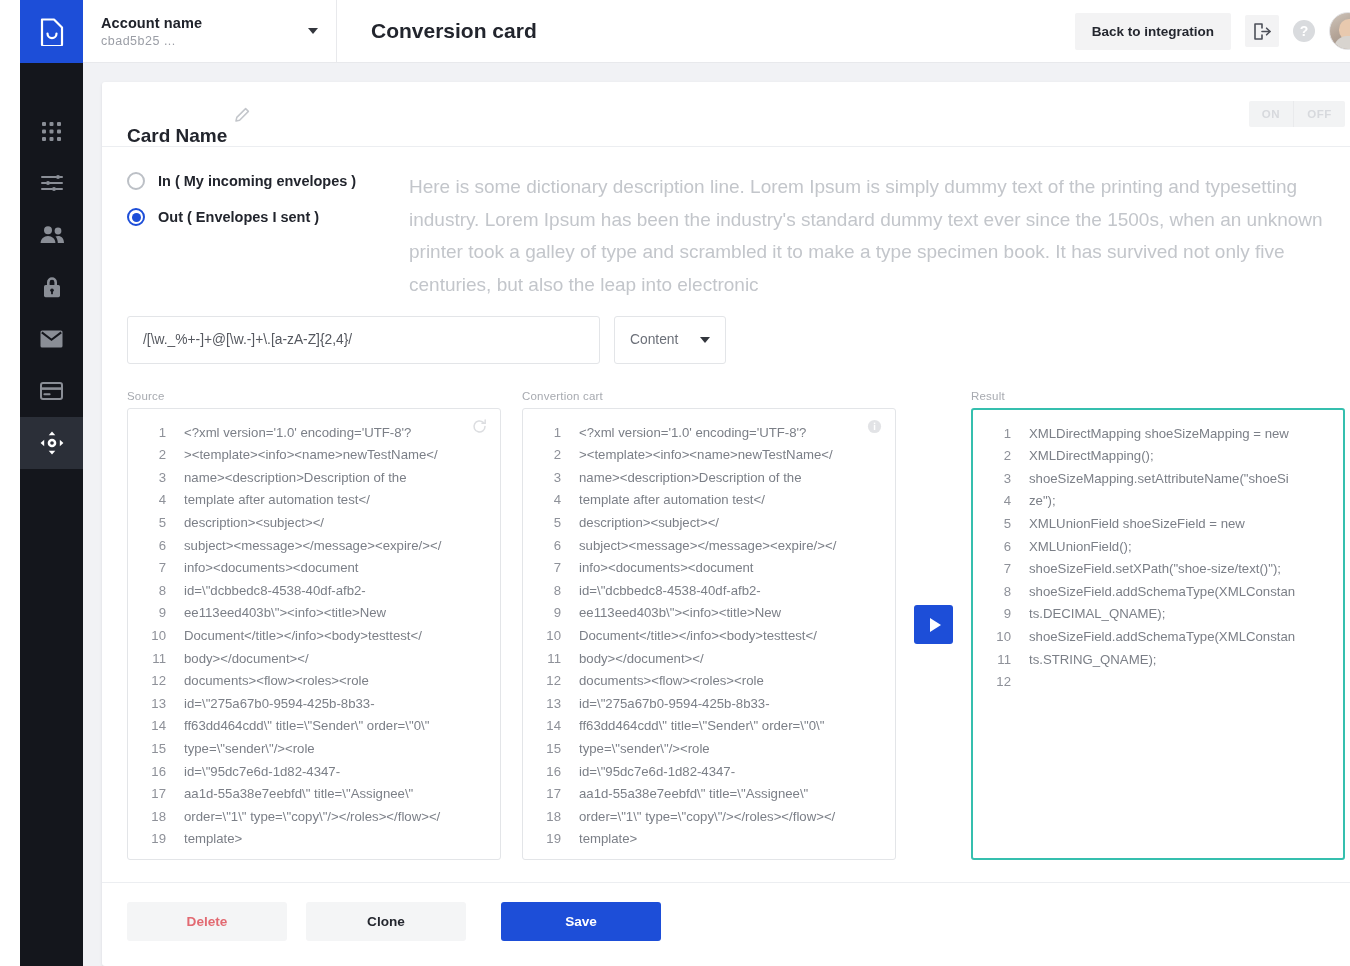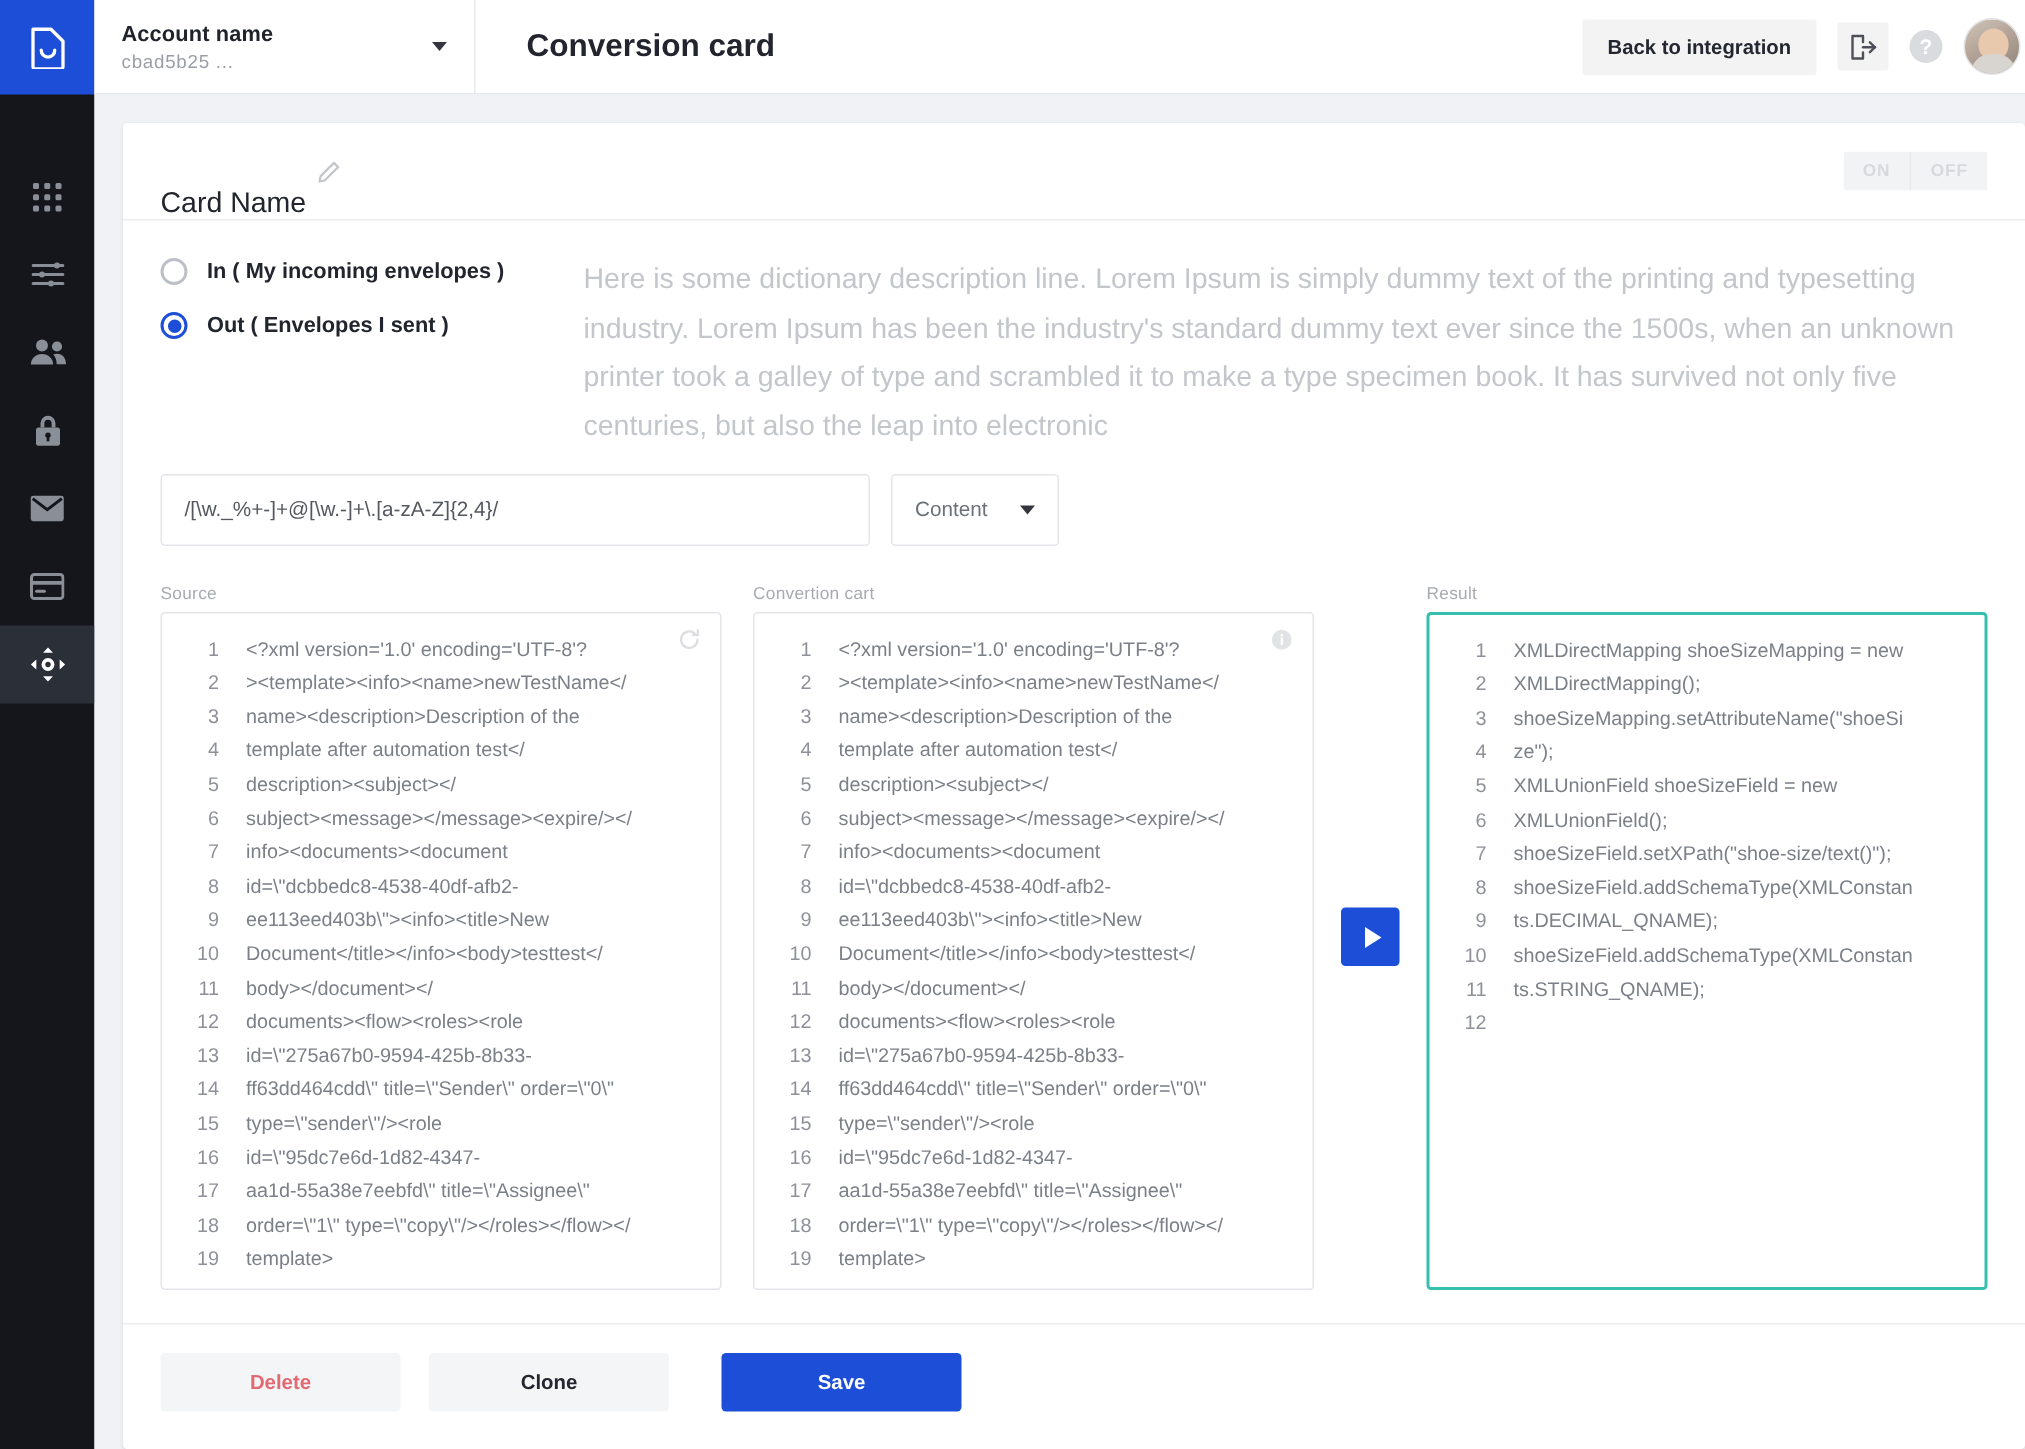--- a/index.html
+++ b/index.html
@@ -2,21 +2,21 @@
 <html><head>
 <meta charset="utf-8">
 <style>
   * { box-sizing: border-box; margin: 0; padding: 0; }
   html, body {
     width: 1350px; height: 966px;
     background: #ffffff;
     font-family: "Liberation Sans", sans-serif;
     overflow: hidden;
   }
-  .app { display: flex; width: 1350px; height: 966px; }
+  .app { display: flex; width: 1350px; height: 966px; padding-left: 20px; }
 
   
   .sidebar {
     width: 63px; min-width: 63px; height: 966px;
     background: #14161c;
     display: flex; flex-direction: column; align-items: center;
   }
   .brand {
     width: 63px; height: 63px; background: #1d4ed8;
     display: flex; align-items: center; justify-content: center;
@@ -76,21 +76,21 @@
   }
 
   
   .content { flex: 1; padding: 19px 19px 0 19px; overflow: hidden; }
   .card { background: #ffffff; border-radius: 3px; box-shadow: 0 1px 3px rgba(20,22,28,.10); height: 100%; }
 
   .card-head {
     height: 65px; padding: 0 25px;
     display: flex; align-items: center; border-bottom: 1px solid #eceef1;
   }
-  .card-title { font-size: 19px; font-weight: 400; color: #22252d; margin-top: 44px; }
+  .card-title { font-size: 19px; font-weight: 700; color: #22252d; margin-top: 44px; }
   .pencil-icon { margin-left: 8px; display: inline-flex; }
   .onoff { margin-left: auto; display: flex; border-radius: 2px; overflow: hidden; }
   .onoff span {
     padding: 7px 13px; font-size: 11.5px; font-weight: 700; letter-spacing: .6px;
     background: #f2f3f4; color: #d7d9dd; cursor: pointer;
   }
   .onoff span + span { border-left: 1px solid #e9eaec; }
 
   .card-body { padding: 22px 25px 0 25px; }
 

